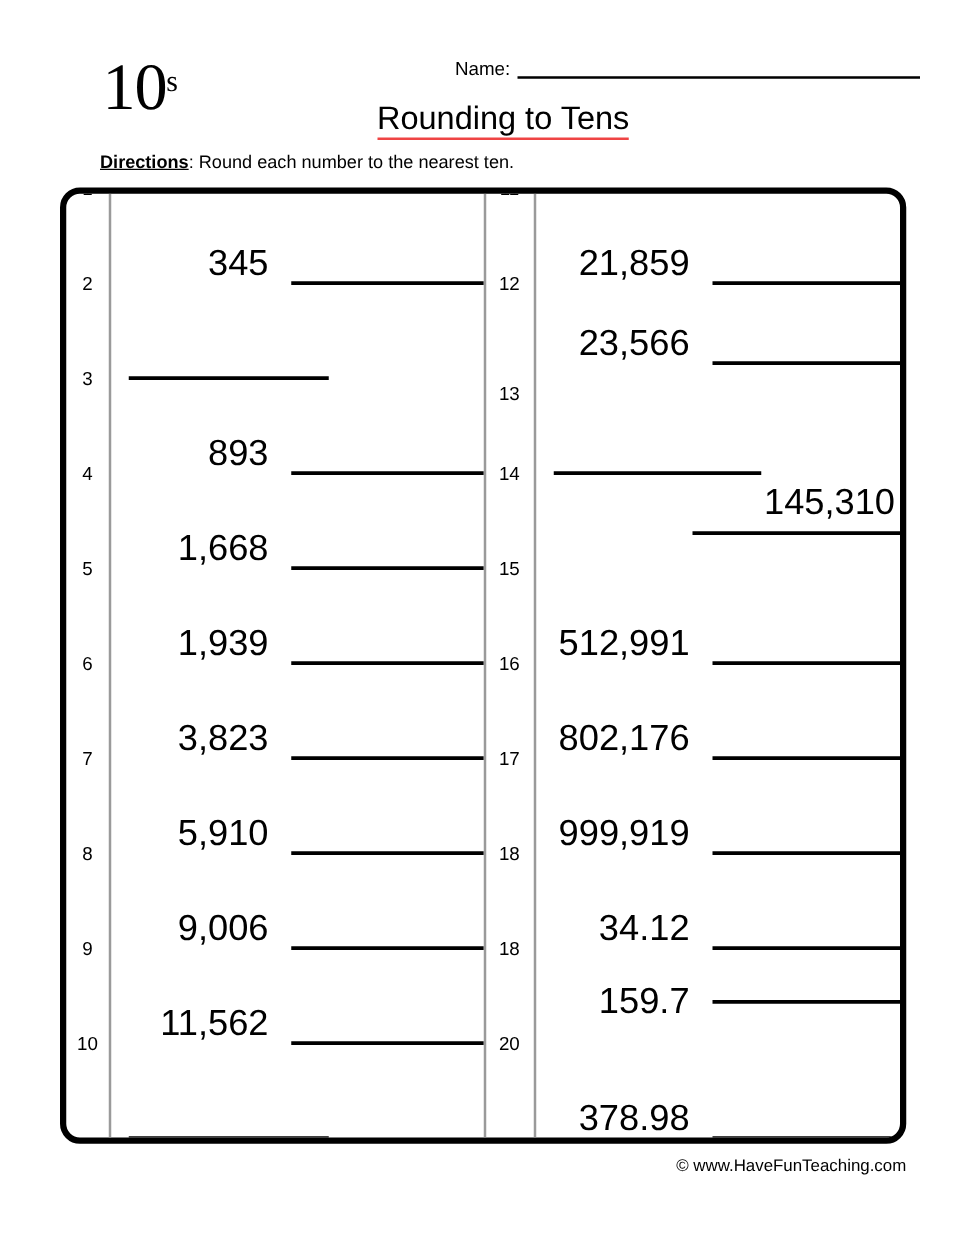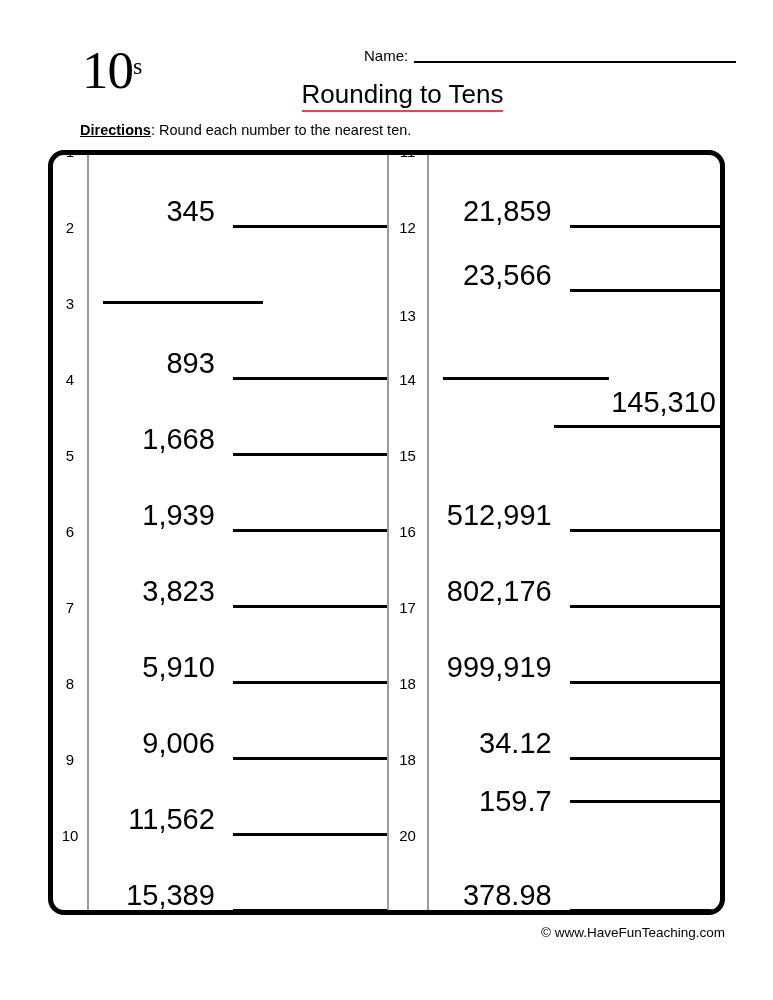--- a/index.html
+++ b/index.html
@@ -243,21 +243,20 @@
         </div>
         <div class="prob-row" style="top: 535px; justify-content: center;">
           <div class="prob-number">9,006</div>
           <div class="answer-line"></div>
         </div>
         <div class="prob-row" style="top: 611px;">
           <div class="prob-number">11,562</div>
           <div class="answer-line"></div>
         </div>
         <div class="prob-row" style="top: 687px;">
-          <div class="prob-number">15,389</div>
           <div class="answer-line"></div>
         </div>
       </div>
   </div>
 
   <div class="column right">
     <div class="gutter" id="gutter-right">
         <div class="gutter-num" style="top: -11px;">11</div>
         <div class="gutter-num" style="top: 65px;">12</div>
         <div class="gutter-num" style="top: 141px; margin-top: 12px;">13</div>

